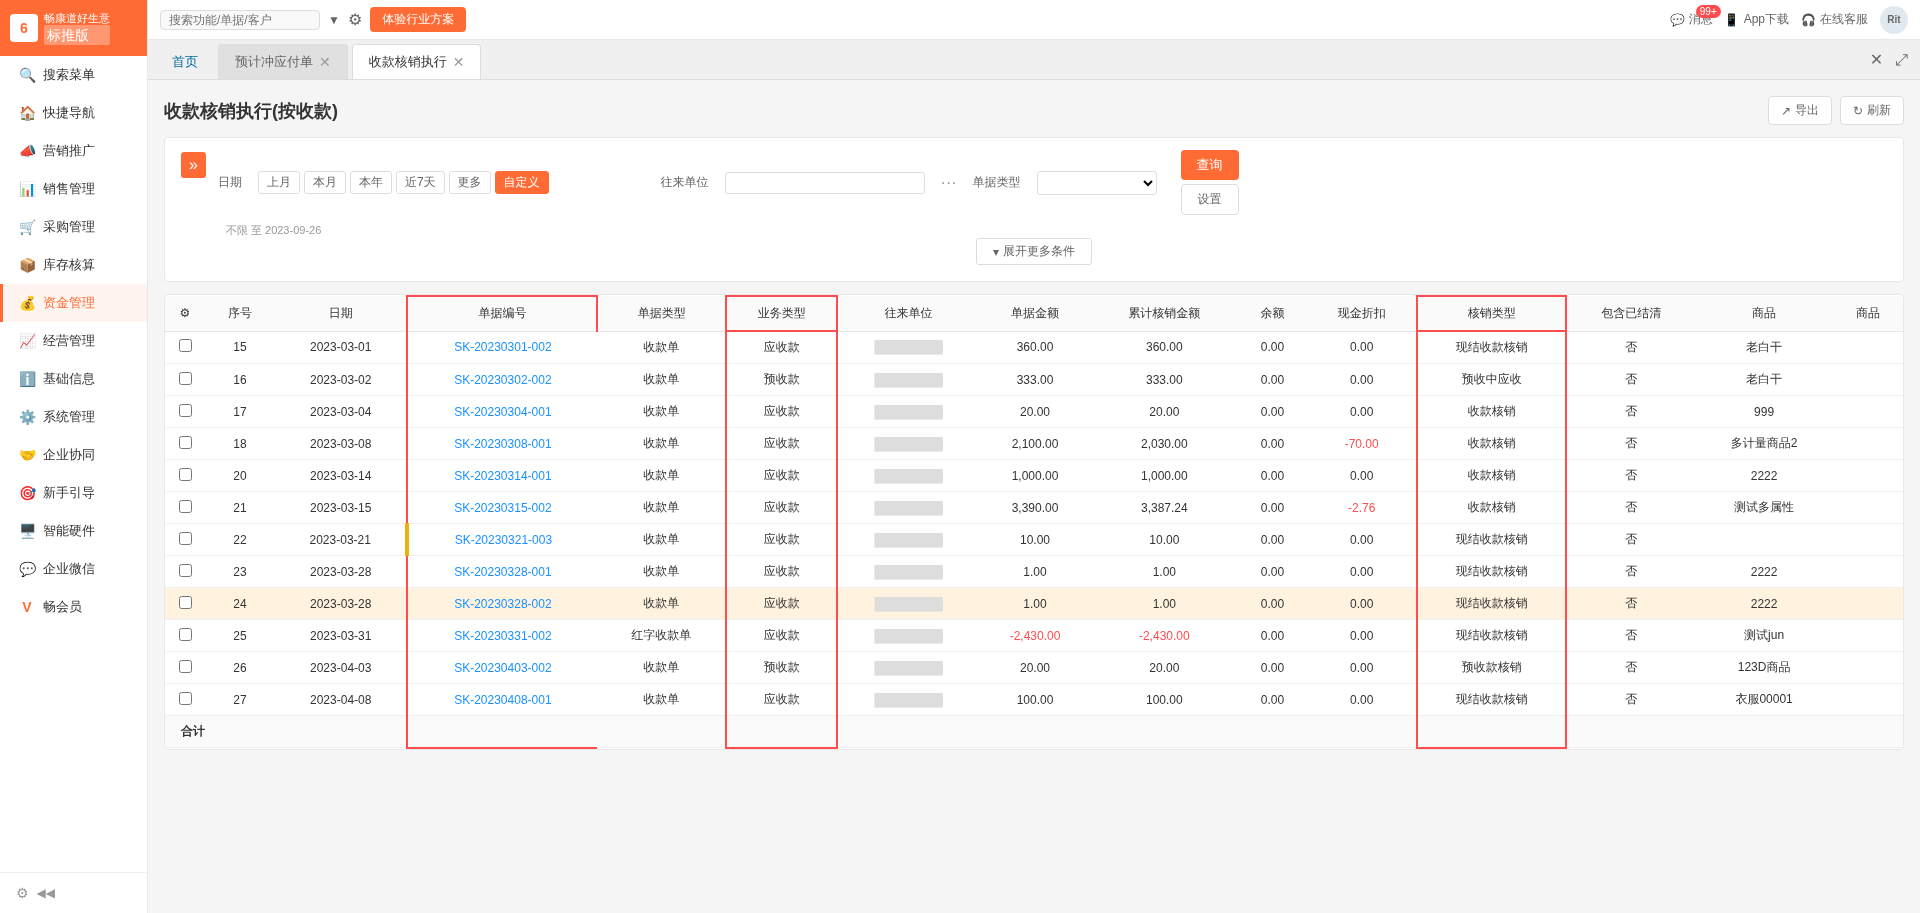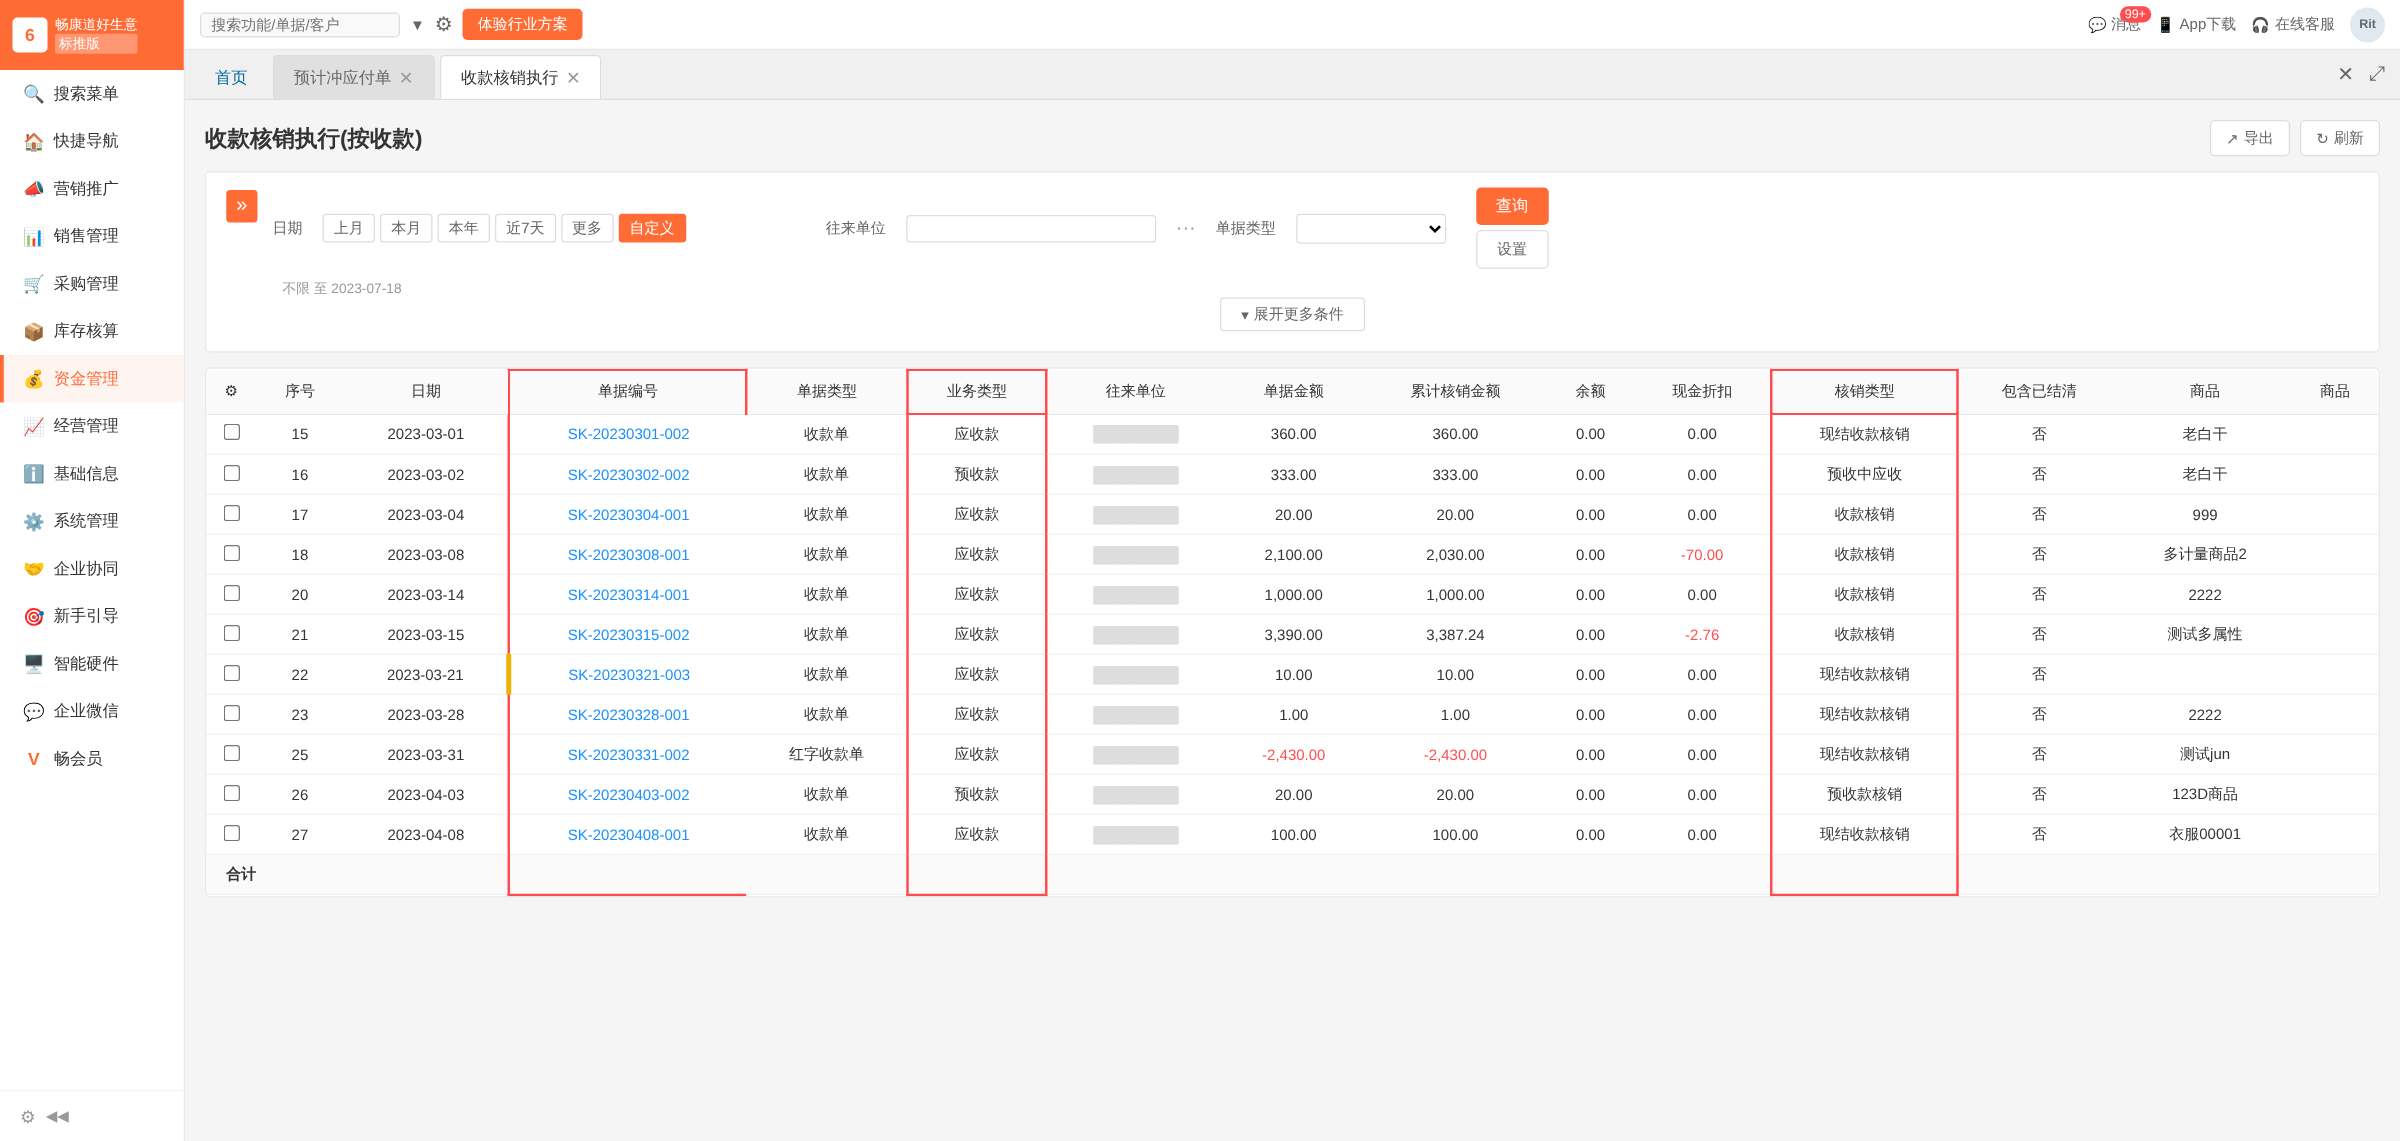--- a/index.html
+++ b/index.html
@@ -4,21 +4,21 @@
   <style>
     * { box-sizing: border-box; margin: 0; padding: 0; }
     body { font-family: 'Microsoft YaHei', Arial, sans-serif; font-size: 12px; background: #f5f5f5; display: flex; height: 913px; overflow: hidden; }
 
     
     .sidebar { width: 148px; background: #fff; display: flex; flex-direction: column; border-right: 1px solid #e8e8e8; flex-shrink: 0; }
     .sidebar-logo { background: #ff6b35; color: white; padding: 8px 10px; display: flex; align-items: center; gap: 6px; height: 56px; }
     .sidebar-logo-icon { width: 28px; height: 28px; background: white; border-radius: 4px; display: flex; align-items: center; justify-content: center; }
     .sidebar-logo-icon span { color: #ff6b35; font-weight: bold; font-size: 14px; }
     .sidebar-logo-text { color: white; font-size: 11px; line-height: 1.3; }
-    .sidebar-logo-badge { font-size: 11px; background: rgba(255,255,255,0.3); padding: 1px 3px; border-radius: 2px; }
+    .sidebar-logo-badge { font-size: 14px; background: rgba(255,255,255,0.3); padding: 1px 3px; border-radius: 2px; }
     .sidebar-item { display: flex; align-items: center; gap: 8px; padding: 10px 16px; cursor: pointer; color: #333; font-size: 13px; border-left: 3px solid transparent; }
     .sidebar-item.active { background: #fff5f0; color: #ff6b35; border-left-color: #ff6b35; }
     .sidebar-item-icon { width: 16px; text-align: center; font-size: 14px; }
     .sidebar-bottom { margin-top: auto; display: flex; align-items: center; padding: 12px 16px; gap: 8px; border-top: 1px solid #f0f0f0; }
     .sidebar-bottom-icon { font-size: 14px; color: #999; cursor: pointer; }
 
     
     .main { flex: 1; display: flex; flex-direction: column; overflow: hidden; }
 
     
@@ -253,21 +253,21 @@
             <span class="filter-dots">···</span>
             <span class="filter-label">单据类型</span>
             <select class="filter-select">
               <option></option>
             </select>
             <div style="display:flex;flex-direction:column;gap:4px;margin-left:8px;">
               <button class="filter-query-btn">查询</button>
               <button class="filter-settings-btn">设置</button>
             </div>
           </div>
-          <div class="filter-date-range">不限 至 2023-07-18</div>
+          <div class="filter-date-range">不限 至 2023-09-26</div>
         </div>
       </div>
       <div class="expand-row">
         <button class="expand-btn">
           <span>▾</span>
           <span>展开更多条件</span>
         </button>
       </div>
     </div>
 
@@ -423,20 +423,37 @@
     <td><span style="background:#ddd;color:#ddd;border-radius:2px;">████████</span></td>
     <td class="">1.00</td>
     <td class="">1.00</td>
     <td>0.00</td>
     <td class="">0.00</td>
     <td style="border-left:2px solid #ff4d4f;border-right:2px solid #ff4d4f;">现结收款核销</td>
     <td>否</td>
     <td>2222</td>
     <td></td>
   </tr>
+              <tr class="highlighted" style="background: rgb(255, 243, 224);">
+    <td><input type="checkbox" style=""></td>
+    <td>24</td>
+    <td>2023-03-28</td>
+    <td style="border-left:2px solid #ff4d4f;"><a class="link-cell">SK-20230328-002</a></td>
+    <td>收款单</td>
+    <td style="border-left:2px solid #ff4d4f;border-right:2px solid #ff4d4f;">应收款</td>
+    <td><span style="background:#ddd;color:#ddd;border-radius:2px;">████████</span></td>
+    <td class="">1.00</td>
+    <td class="">1.00</td>
+    <td>0.00</td>
+    <td class="">0.00</td>
+    <td style="border-left:2px solid #ff4d4f;border-right:2px solid #ff4d4f;">现结收款核销</td>
+    <td>否</td>
+    <td>2222</td>
+    <td></td>
+  </tr>
               <tr>
     <td><input type="checkbox" style=""></td>
     <td>25</td>
     <td>2023-03-31</td>
     <td style="border-left:2px solid #ff4d4f;"><a class="link-cell">SK-20230331-002</a></td>
     <td>红字收款单</td>
     <td style="border-left:2px solid #ff4d4f;border-right:2px solid #ff4d4f;">应收款</td>
     <td><span style="background:#ddd;color:#ddd;border-radius:2px;">████████</span></td>
     <td class="negative">-2,430.00</td>
     <td class="negative">-2,430.00</td>

